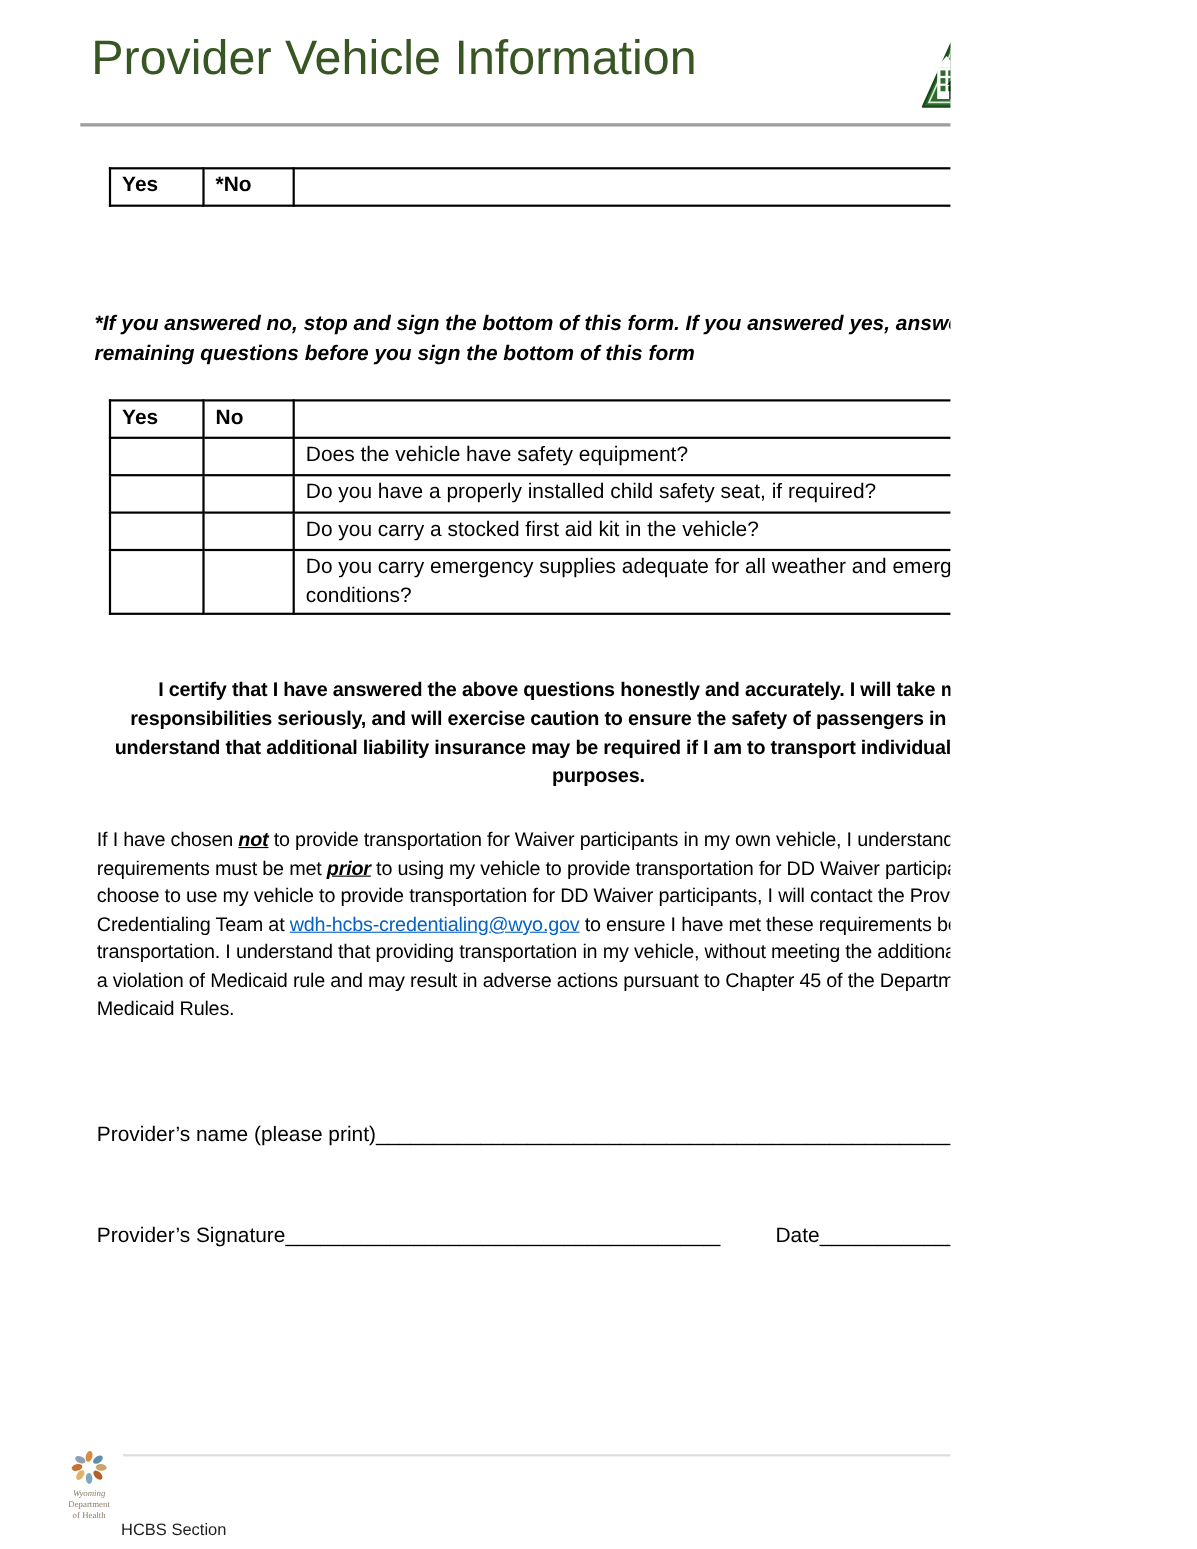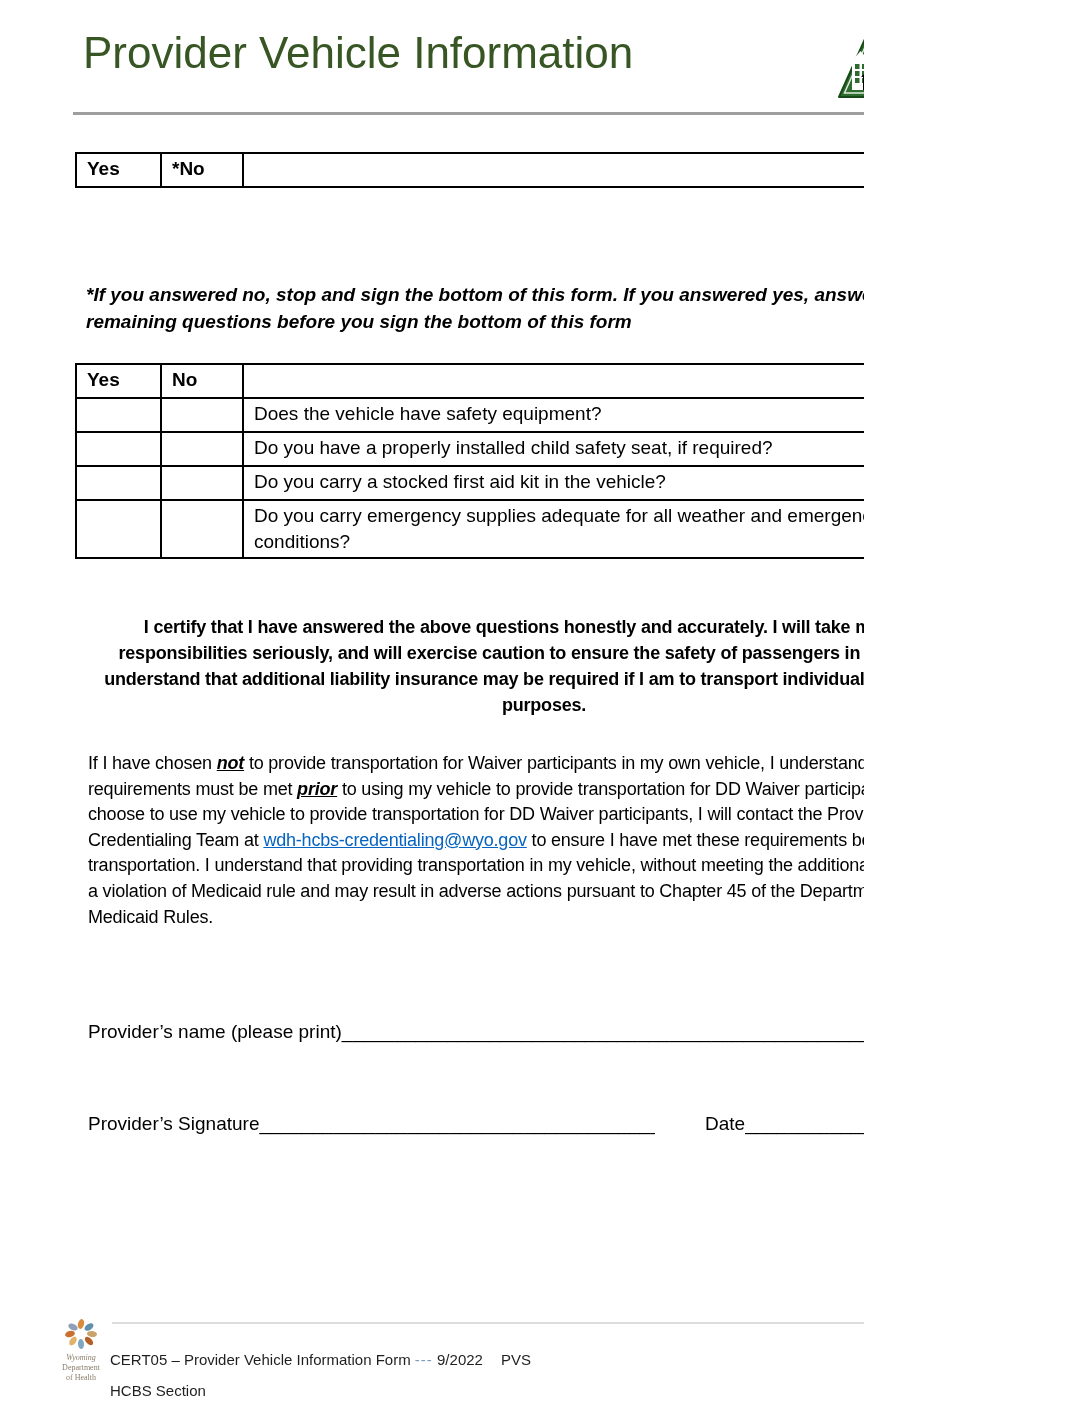--- a/index.html
+++ b/index.html
@@ -3,21 +3,21 @@
 <meta charset="utf-8">
 <style>
   html,body{margin:0;padding:0;}
   .page{position:relative;width:864px;height:1408px;background:#ffffff;overflow:hidden;
         font-family:"Liberation Sans",sans-serif;color:#000;}
   .abs{position:absolute;}
   .doc-title{font-size:44px;color:#375623;white-space:nowrap;}
   .title-rule{height:3px;background:#9e9e9e;}
   .logo-text{font-weight:700;font-size:13.5px;line-height:15px;text-align:center;color:#000;}
   .logo-sub{font-size:6.5px;line-height:7.5px;letter-spacing:.3px;color:#222;font-weight:700;margin-top:3px;text-align:center;}
-  table.qtable{border-collapse:collapse;table-layout:fixed;width:907px;}
+  table.qtable{border-collapse:collapse;table-layout:fixed;width:907px;margin-left:24px;}
   table.qtable th,table.qtable td{border:2px solid #000;font-size:19px;line-height:26px;
         padding:2px 10px;vertical-align:top;text-align:left;}
   table.qtable th{font-weight:700;height:28px;}
   td.ans{height:28px;}
   .note{font-size:19px;font-weight:700;font-style:italic;line-height:27px;width:880px;}
   .cert{font-size:18px;font-weight:700;line-height:26px;width:912px;letter-spacing:-0.2px;}
   .para{font-size:18px;line-height:25.6px;width:902px;letter-spacing:-0.2px;}
   .emph{font-weight:700;font-style:italic;text-decoration:underline;}
   .link{color:#0563C1;text-decoration:underline;cursor:pointer;}
   .sigline{font-size:19px;white-space:nowrap;overflow:hidden;}
@@ -145,26 +145,20 @@
       <ellipse cx="17" cy="23" rx="3" ry="5" fill="#e0b36a" transform="rotate(215 17 23)"></ellipse>
       <ellipse cx="14" cy="16" rx="3" ry="5" fill="#c96f2f" transform="rotate(255 14 16)"></ellipse>
       <ellipse cx="17" cy="9" rx="3" ry="5" fill="#8f9fb5" transform="rotate(295 17 9)"></ellipse>
     </g>
     <text x="25" y="42" text-anchor="middle" font-size="8" font-style="italic" fill="#8a7d6b" font-family="Liberation Serif, serif">Wyoming</text>
     <text x="25" y="52" text-anchor="middle" font-size="8" fill="#8a7d6b" font-family="Liberation Serif, serif">Department</text>
     <text x="25" y="62" text-anchor="middle" font-size="8" fill="#8a7d6b" font-family="Liberation Serif, serif">of Health</text>
   </svg>
 
   <div class="abs footer-text" style="left:110px;top:1382px;">HCBS Section</div>
-  <div class="abs footer-text" style="left:110px;top:1351px;">
-    <span>CERT05 – Provider Vehicle Information Form</span>
-    <span class="dashes">---</span>
-    <span>9/2022</span>
-    <span class="pvs">PVS</span>
-  </div>
 
   <div class="abs pagenum" style="left:860px;top:1327px;width:125px;">
     <span>1</span>
     <span>|</span>
     <span class="page-word">Page</span>
   </div>
 
 </div>
 
 </body></html>

